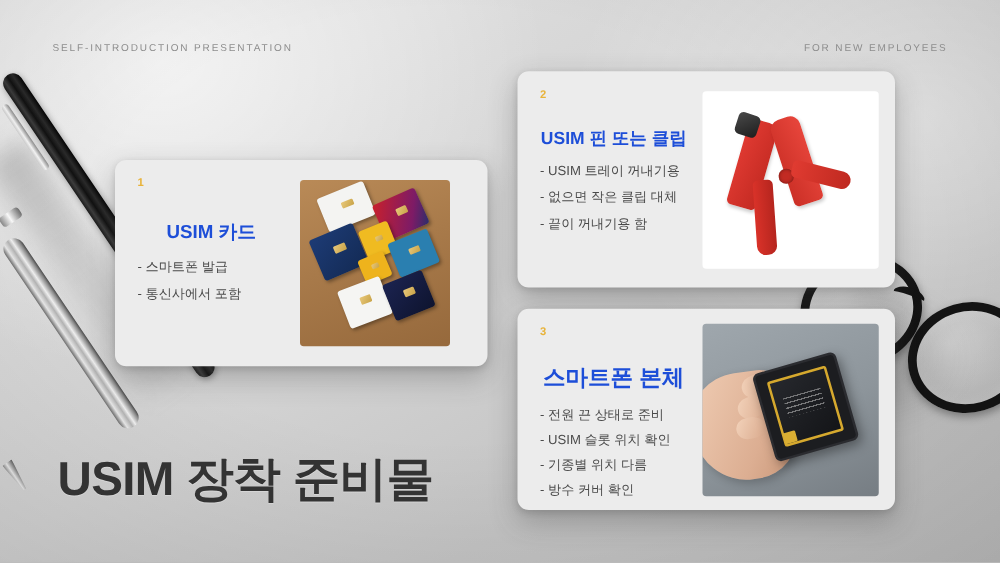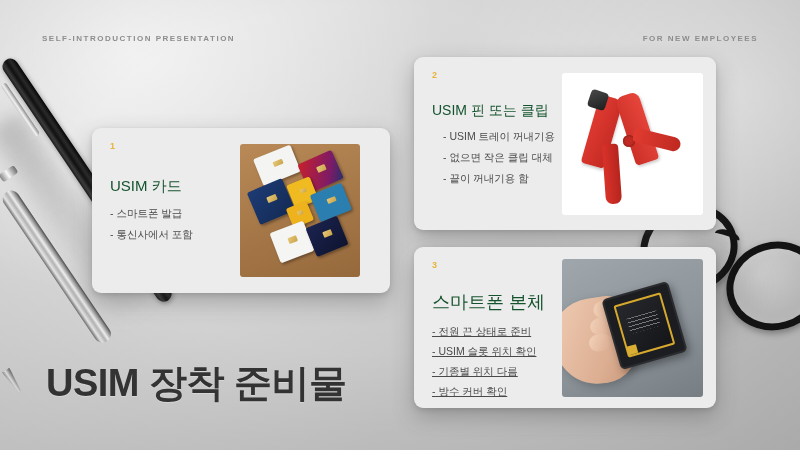--- a/index.html
+++ b/index.html
@@ -121,21 +121,21 @@
     position: absolute; left: 14px; top: 182px; width: 11px; height: 26px;
     background: #111; border-radius: 6px;
     transform: rotate(6deg);
   }
 
   
   .meta {
     position: absolute; top: 34px; left: 0; right: 0;
     display: flex; justify-content: space-between;
     padding: 0 42px;
-    font-size: 8px; letter-spacing: 1.5px; font-weight: 700;
+    font-size: 8px; letter-spacing: 1.5px; font-weight: 400;
     color: #8d8d8d; text-transform: uppercase;
   }
 
   
   .main-title {
     position: absolute; left: 46px; top: 358px;
     font-size: 38px; font-weight: 700; letter-spacing: -0.5px;
     color: #333333;
     text-shadow: 0 1px 0 rgba(255,255,255,.25);
     white-space: nowrap;
@@ -154,23 +154,24 @@
     display: flex; flex-direction: column;
     padding: 14px 12px 12px 18px;
     box-sizing: border-box;
   }
   .card-num {
     font-size: 9px; font-weight: 700;
     color: #e8b33a;
     line-height: 1;
   }
   .card-title {
-    font-weight: 400;
-    color: #14532d;
+    font-weight: 700;
+    color: #1d4ed8;
     line-height: 1.2;
+    text-align: center;
   }
   .bullets { list-style: none; margin: 0; padding: 0; }
   .bullets li {
     color: #4a4a4a;
     white-space: nowrap;
   }
   .card-photo {
     border-radius: 3px;
     overflow: hidden;
     position: relative;
@@ -181,28 +182,28 @@
   #card-1 { left: 92px; top: 128px; width: 298px; height: 165px; }
   #card-1 .card-body { width: 148px; }
   #card-1 .card-title { font-size: 15px; margin: 26px 0 12px 0; }
   #card-1 .bullets li { font-size: 10.5px; margin-bottom: 7px; }
   #card-1 .card-photo { width: 120px; height: 133px; margin: 16px 14px 0 0; }
 
   
   #card-2 { left: 414px; top: 57px; width: 302px; height: 173px; }
   #card-2 .card-body { width: 148px; }
   #card-2 .card-title { font-size: 14px; margin: 22px 0 11px 0; }
-  #card-2 .bullets li { font-size: 10.5px; margin-bottom: 7px; margin-left: 11px; }
+  #card-2 .bullets li { font-size: 10.5px; margin-bottom: 7px; }
   #card-2 .card-photo { width: 141px; height: 142px; margin: 16px 11px 0 0; }
 
   
   #card-3 { left: 414px; top: 247px; width: 302px; height: 161px; }
   #card-3 .card-body { width: 148px; }
   #card-3 .card-title { font-size: 18px; margin: 22px 0 11px 0; }
-  #card-3 .bullets li { font-size: 10.5px; margin-bottom: 6px; text-decoration: underline; }
+  #card-3 .bullets li { font-size: 10.5px; margin-bottom: 6px; }
   #card-3 .card-photo { width: 141px; height: 138px; margin: 12px 11px 0 0; }
 
   
   .photo-sims { background: linear-gradient(160deg, #b98a57 0%, #a87a4a 45%, #96693c 100%); }
   .sim {
     position: absolute; border-radius: 2.5px;
     box-shadow: 1px 2px 3px rgba(0,0,0,.35);
   }
   .sim::after {
     content: ""; position: absolute; left: 42%; top: 34%;

